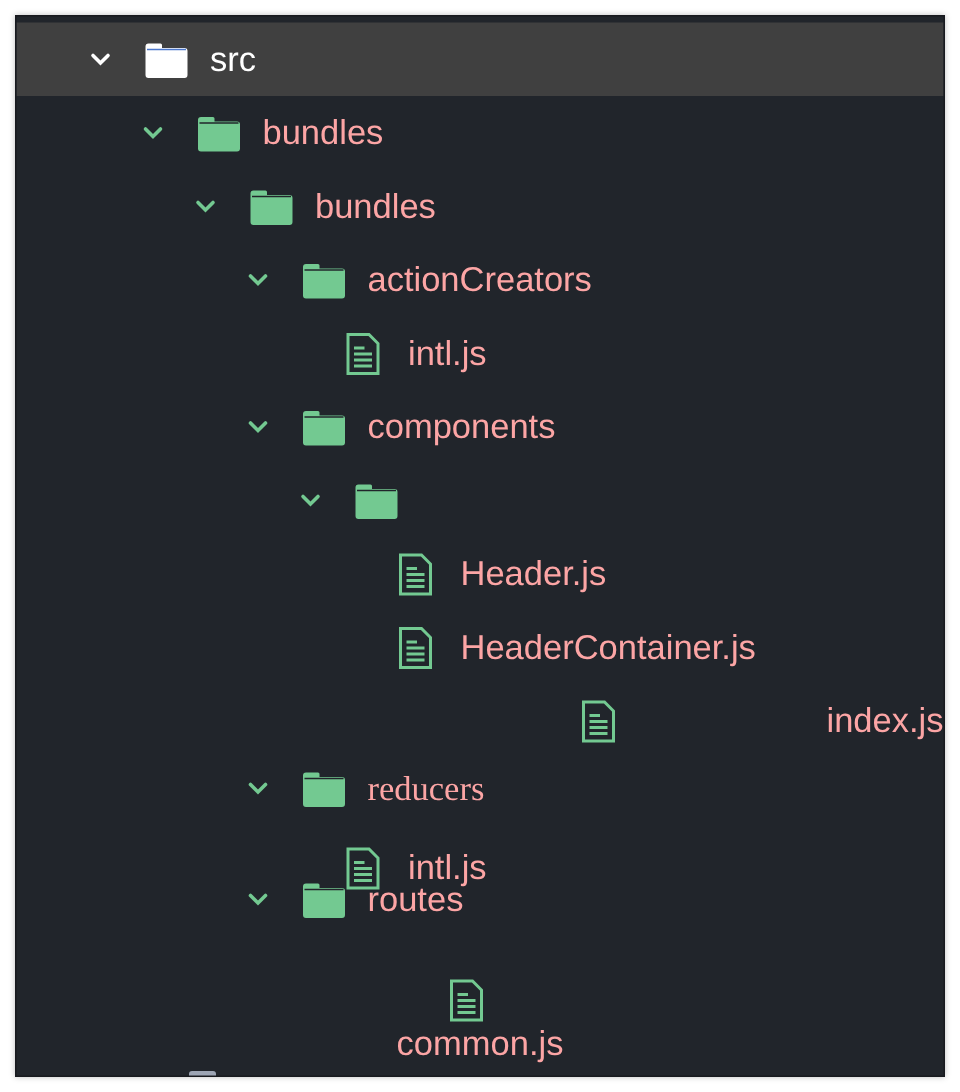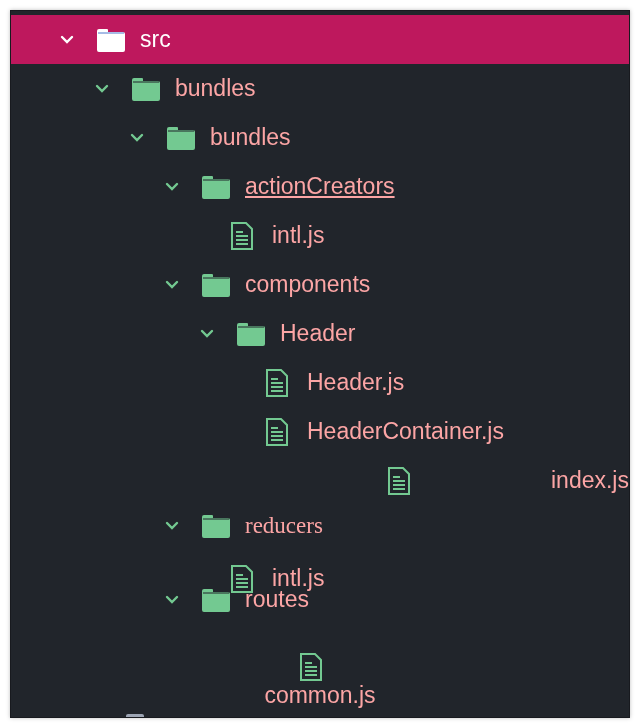--- a/index.html
+++ b/index.html
@@ -9,21 +9,21 @@
     background: #21252b; border: 1px solid #181a1f;
     box-shadow: 0 0 4px rgba(0,0,0,0.25);
     overflow: hidden;
   }
   .row {
     position: absolute; left: 0; right: 0; height: 49px;
     display: flex; align-items: center;
     font-family: "Liberation Sans", sans-serif; font-size: 23px;
     color: #fca5a5; cursor: pointer;
   }
-  .row.selected { background: #be185d; color: #ffffff; text-align: center; }
+  .row.selected { background: #404040; color: #ffffff; text-align: center; }
   .chev { width: 14px; height: 14px; display: inline-flex; align-items: center; justify-content: center; margin-right: 22px; }
   .fold { width: 30px; height: 26px; margin-right: 14px; display: inline-block; }
   .file { width: 24px; height: 30px; margin-right: 18px; display: inline-block; }
   .label { white-space: nowrap; }
   .scrollthumb { position: absolute; left: 115px; bottom: -3px; width: 18px; height: 6px; background: #9da5b4; border-radius: 2px; }
 </style>
 </head>
 <body>
 
 <div class="panel">
@@ -63,21 +63,21 @@
           <path d="M2 2 L7 7 L12 2" fill="none" stroke="#73c991" stroke-width="2.4" stroke-linecap="round"></path>
         </svg>
       </span>
     <span class="fold"><svg width="30" height="26" viewBox="0 0 30 26">
           <path d="M1 4 Q1 2 3 2 L11 2 Q12 2 12 3 L12 5 L27 5 Q29 5 29 7 L29 23 Q29 25 27 25 L3 25 Q1 25 1 23 Z" fill="#73c991"></path>
           <path d="M2 6 L28 6" stroke="#21252b" stroke-width="1"></path>
         </svg></span>
     <span class="label">bundles</span>
   </div>
 
-  <div class="row" style="top:151px;text-decoration:underline;">
+  <div class="row" style="top:151px;">
     <span style="width:154px;display:inline-block"></span>
     <span class="chev">
         <svg width="14" height="10" viewBox="0 0 14 10">
           <path d="M2 2 L7 7 L12 2" fill="none" stroke="#73c991" stroke-width="2.4" stroke-linecap="round"></path>
         </svg>
       </span>
     <span class="fold"><svg width="30" height="26" viewBox="0 0 30 26">
           <path d="M1 4 Q1 2 3 2 L11 2 Q12 2 12 3 L12 5 L27 5 Q29 5 29 7 L29 23 Q29 25 27 25 L3 25 Q1 25 1 23 Z" fill="#73c991"></path>
           <path d="M2 6 L28 6" stroke="#21252b" stroke-width="1"></path>
         </svg></span>
@@ -111,21 +111,20 @@
     <span style="width:189px;display:inline-block"></span>
     <span class="chev">
         <svg width="14" height="10" viewBox="0 0 14 10">
           <path d="M2 2 L7 7 L12 2" fill="none" stroke="#73c991" stroke-width="2.4" stroke-linecap="round"></path>
         </svg>
       </span>
     <span class="fold"><svg width="30" height="26" viewBox="0 0 30 26">
           <path d="M1 4 Q1 2 3 2 L11 2 Q12 2 12 3 L12 5 L27 5 Q29 5 29 7 L29 23 Q29 25 27 25 L3 25 Q1 25 1 23 Z" fill="#73c991"></path>
           <path d="M2 6 L28 6" stroke="#21252b" stroke-width="1"></path>
         </svg></span>
-    <span class="label">Header</span>
   </div>
 
   <div class="row" style="top:347px;">
     <span style="width:254px;display:inline-block"></span>
     <span class="file"><svg width="24" height="30" viewBox="0 0 24 30">
           <path d="M2 2 L16 2 L22 8 L22 28 L2 28 Z" fill="none" stroke="#73c991" stroke-width="2"></path>
           <path d="M6 11 L13 11 M6 15 L18 15 M6 19 L18 19 M6 23 L18 23" stroke="#73c991" stroke-width="2"></path>
         </svg></span>
     <span class="label">Header.js</span>
   </div>

